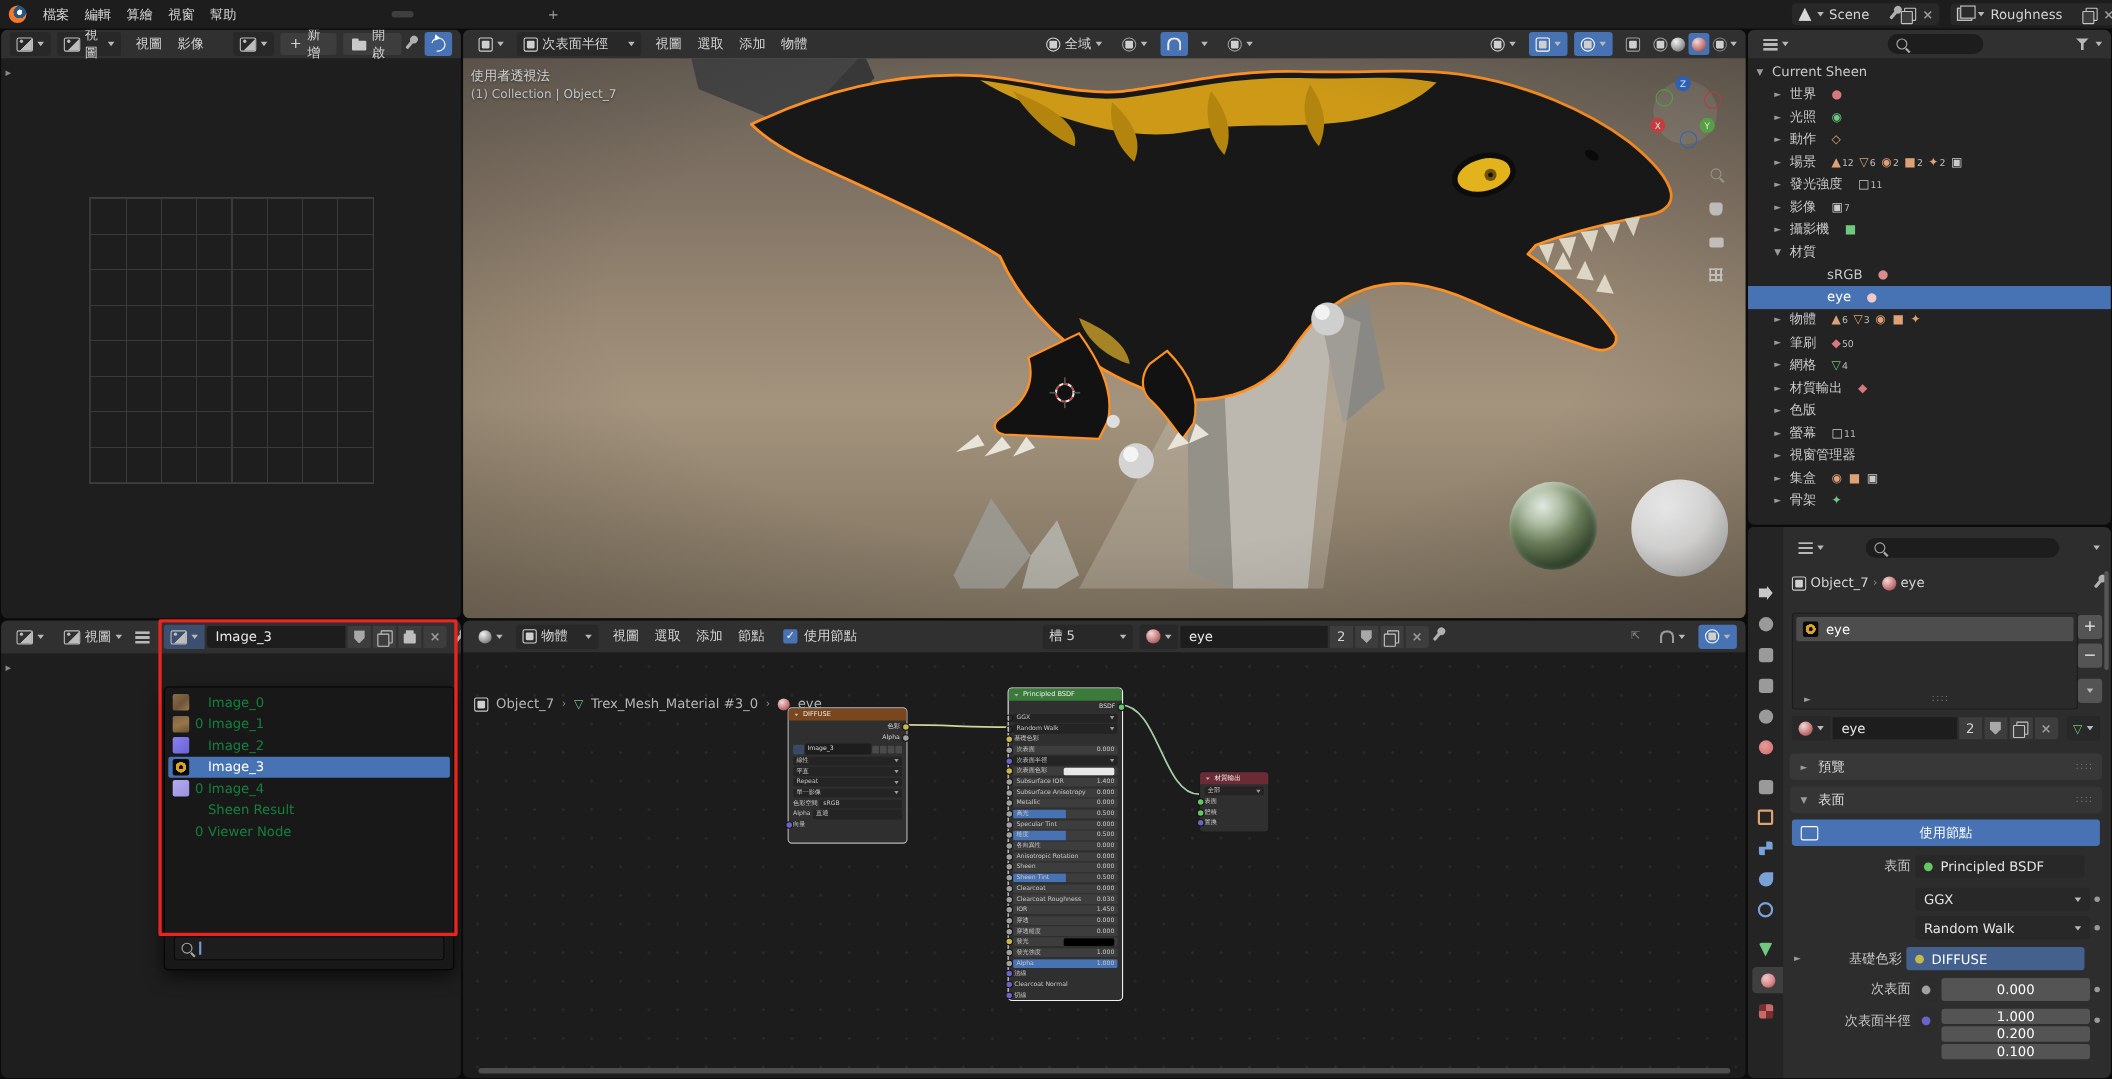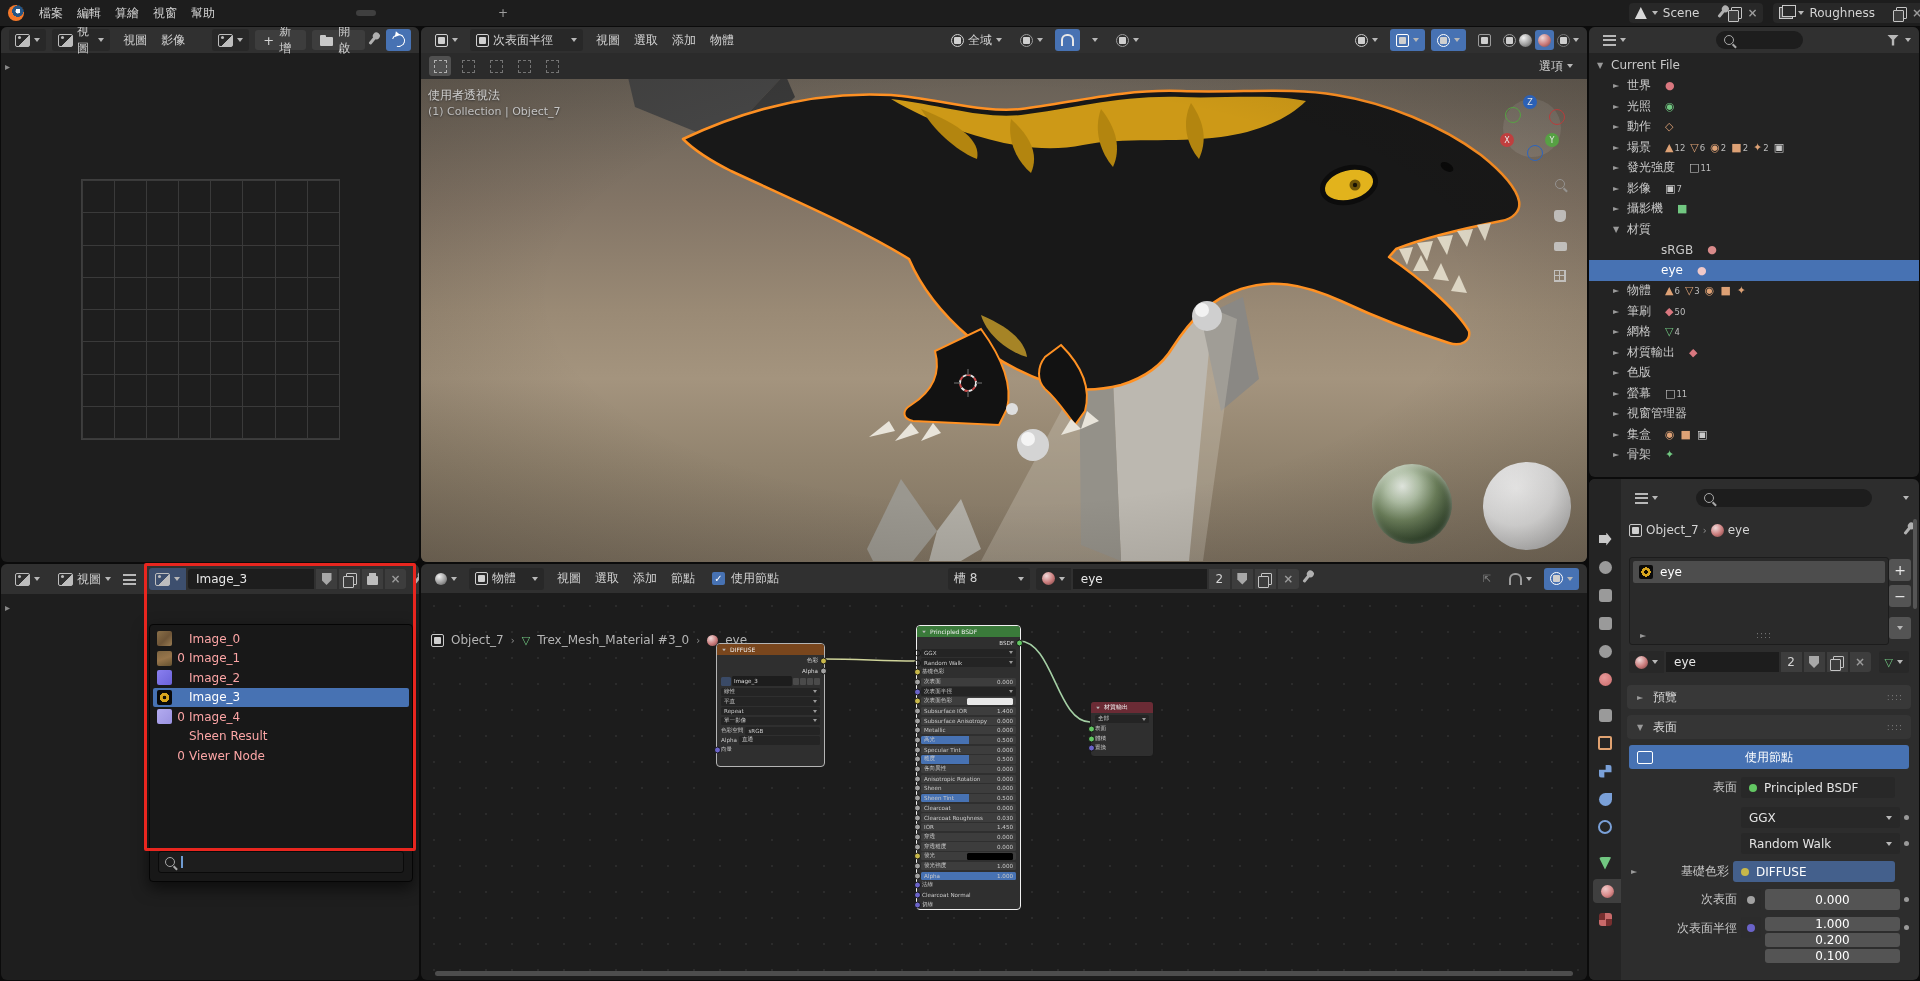--- a/index.html
+++ b/index.html
@@ -57,21 +57,21 @@
   #uv{left:1px;top:27px;width:418px;height:535px;background:#1e1e1e;}
   #im2{left:1px;top:564px;width:418px;height:416px;background:#1e1e1e;}
   .uvgrid{position:absolute;left:80px;top:126px;width:257px;height:259px;border:1px solid #3e3e3e;
     background:repeating-linear-gradient(90deg,#3a3a3a 0 1px,transparent 1px 32.1px),repeating-linear-gradient(180deg,#3a3a3a 0 1px,transparent 1px 32.3px);}
   .edge-ar{position:absolute;left:4px;top:8px;color:#8a8a8a;font-size:10px;}
   
   .ib-bar{position:absolute;left:148px;top:4px;display:flex;align-items:center;gap:2px;height:22px;}
   .ib-name{background:#1d1d1d;border-radius:3px 0 0 3px;height:20px;display:flex;align-items:center;padding:0 8px;width:110px;color:#e8e8e8;}
   .sq{width:21px;height:20px;background:#3d3d3d;display:flex;align-items:center;justify-content:center;}
   .ib-pop{position:absolute;left:148px;top:30px;width:256px;height:248px;background:#181818;border:1px solid #050505;border-radius:4px;box-shadow:0 6px 16px rgba(0,0,0,.6);padding:4px 3px;}
-  .ib-row{display:flex;align-items:center;height:19.5px;border-radius:2px;gap:4px;padding:0 4px;color:#fca5a5;}
+  .ib-row{display:flex;align-items:center;height:19.5px;border-radius:2px;gap:4px;padding:0 4px;color:#15803d;}
   .ib-row.selected{background:#4772b3;color:#fff;}
   .thumb{width:15px;height:15px;border-radius:2px;flex:none;}
   .th-wood{background:linear-gradient(135deg,#8a6f48,#6e5537 55%,#9a7c52);}
   .th-wood2{background:linear-gradient(160deg,#7d6440,#97754b 50%,#64512f);}
   .th-violet{background:linear-gradient(135deg,#8a7ff0,#6a62d8);}
   .th-eye{background:radial-gradient(circle at 50% 50%,#120e04 0 18%,#d8a51e 19% 45%,#0a0a0a 46%);}
   .th-lilac{background:linear-gradient(135deg,#b3abf0,#9a92e0);}
   .th-none{visibility:hidden;}
   .pfx{width:9px;text-align:right;flex:none;}
   .ib-search{position:absolute;left:8px;bottom:8px;right:8px;height:20px;background:#1d1d1d;border:1px solid #0a0a0a;border-radius:3px;display:flex;align-items:center;gap:6px;padding:0 6px;}
@@ -298,42 +298,20 @@
     <span style="display:flex;gap:3px;align-items:center">
       <span class="ic ic-obj" style="border-radius:50%;border-color:#9a9a9a"></span>
       <span class="ic ic-sph gray"></span>
       <span class="chip blue" style="padding:1px 3px">
           <i class="ic ic-sph"></i>
         </span>
       <span class="ic ic-obj" style="border-radius:50%;border-color:#777"></span>
       <b class="cd"></b>
     </span>
   </div>
-  <div class="toolrow">
-    <span class="tchip on">
-        <span class="dashsq"></span>
-      </span>
-    <span class="tchip">
-        <span class="dashsq" style="opacity:.55"></span>
-      </span>
-    <span class="tchip">
-        <span class="dashsq" style="opacity:.55"></span>
-      </span>
-    <span class="tchip">
-        <span class="dashsq" style="opacity:.55"></span>
-      </span>
-    <span class="tchip">
-        <span class="dashsq" style="opacity:.55"></span>
-      </span>
-    <span style="flex:1"></span>
-    <span class="chip flat">
-        <span>選項</span>
-        <b class="cd"></b>
-      </span>
-  </div>
   <div class="vp-body">
     <svg width="1166" height="483" viewBox="0 0 1166 483" style="position:absolute;inset:0">
 
       <polygon points="198,-40 320,-55 364,-5 300,63 214,28" fill="#454545"></polygon>
       <polygon points="198,-40 320,-55 340,-18 242,-4" fill="#565656"></polygon>
       <polygon points="300,63 364,-5 374,18 318,74" fill="#393939"></polygon>
 
       <polygon points="700,176 730,112 758,180 738,222" fill="#9c9a96"></polygon>
       <polygon points="688,208 744,184 792,230 768,482 700,482" fill="#b3b0aa"></polygon>
       <polygon points="688,208 700,482 660,466 658,258" fill="#787671"></polygon>
@@ -522,21 +500,21 @@
         <span class="menu">選取</span>
         <span class="menu">添加</span>
         <span class="menu">節點</span>
       </span>
     <span style="display:flex;align-items:center;gap:6px;margin-left:4px">
       <span class="check">✓</span>
       <span>使用節點</span>
     </span>
     <span style="flex:1"></span>
     <span class="chip" style="width:70px;justify-content:space-between">
-        <span>槽 8</span>
+        <span>槽 5</span>
         <b class="cd"></b>
       </span>
     <span style="display:flex;align-items:center;gap:2px">
       <span class="chip" style="border-radius:3px 0 0 3px">
           <i class="ic ic-sph"></i>
           <b class="cd"></b>
         </span>
       <span class="ib-name" style="width:118px;border-radius:0">eye</span>
       <span class="sq">2</span>
       <span class="sq">
@@ -890,21 +868,21 @@
         <i class="ic ic-mag"></i>
         <span></span>
       </span>
     <span style="flex:1"></span>
     <i class="ic ic-funnel"></i>
       <b class="cd"></b>
   </div>
   <div style="flex:1;overflow:hidden;padding-top:2px">
       <div class="ol-row">
       <span class="ol-arrow">▼</span>
-      <span class="ol-label">Current File</span>
+      <span class="ol-label">Current Sheen</span>
       <span class="ol-icons"></span>
     </div>
       <div class="ol-row ind1">
       <span class="ol-arrow">►</span>
       <span class="ol-label">世界</span>
       <span class="ol-icons">
           <span class="ol-ic" style="color: rgb(217, 119, 127);">
             <span class="g">●</span>
             <span class="c"></span>
           </span>

